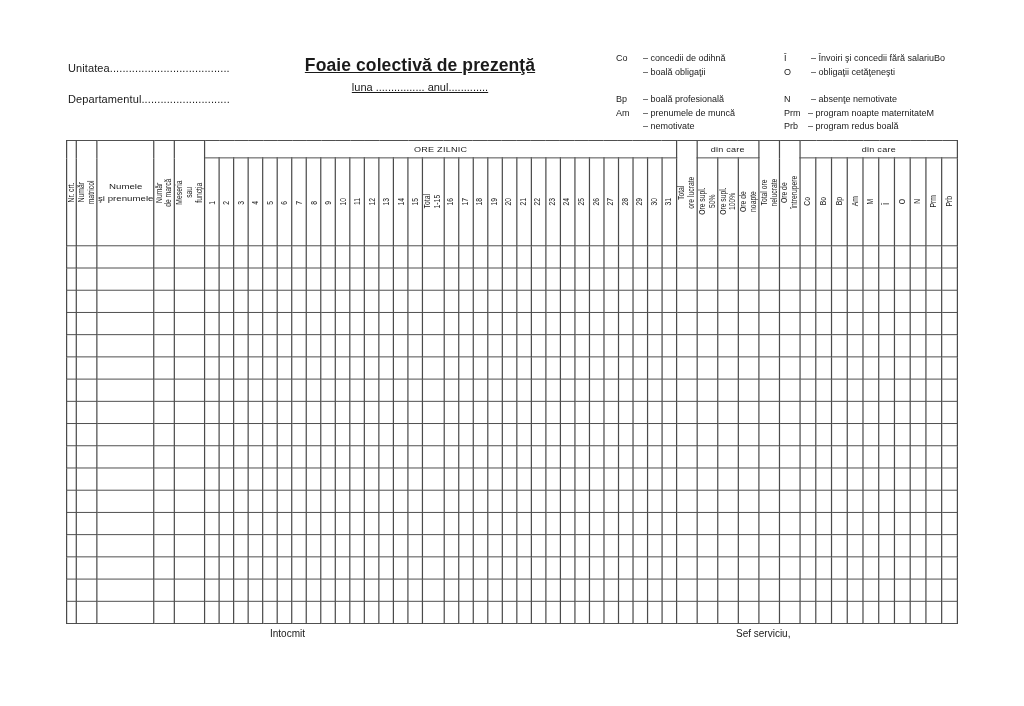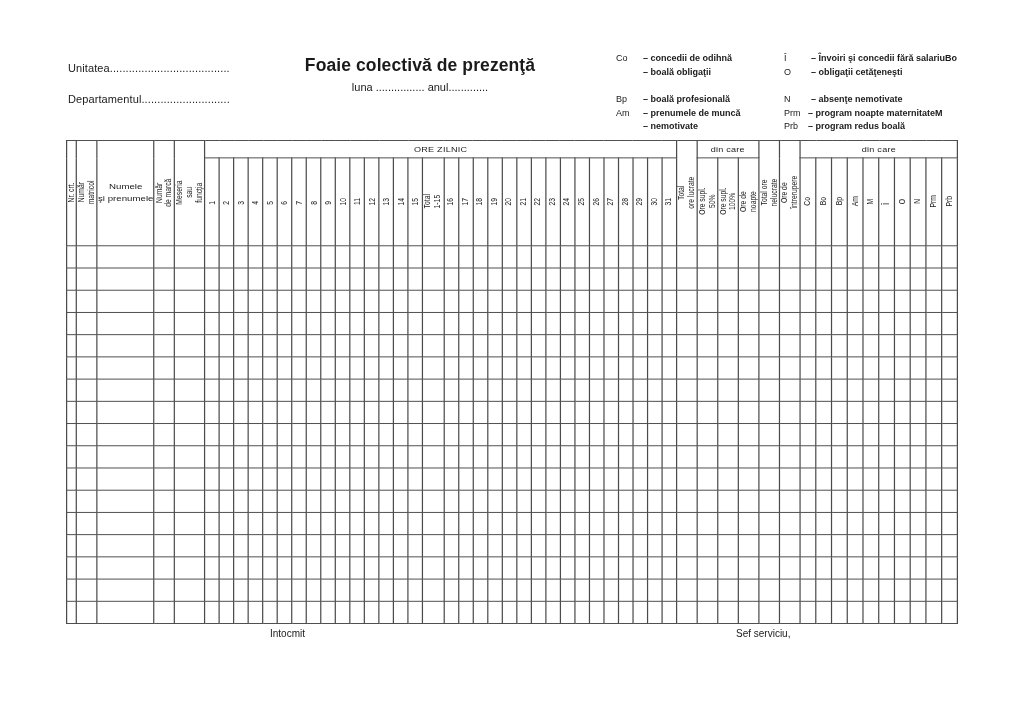--- a/index.html
+++ b/index.html
@@ -38,20 +38,21 @@
     font-size: 11px;
     letter-spacing: .1px;
     white-space: nowrap;
   }
   .title-block {
     position: absolute;
     left: 290px;
     top: 55px;
     width: 260px;
     text-align: center;
+    text-decoration: underline;
   }
   .title-main {
     font-size: 17.5px;
     font-weight: bold;
     letter-spacing: .1px;
     white-space: nowrap;
   }
   .title-sub {
     font-size: 11px;
     margin-top: 5px;
@@ -78,21 +79,21 @@
     height: 13.5px;
   }
   .legend-row .code {
     width: 27px;
     flex: 0 0 27px;
   }
   .legend-row.narrow .code {
     width: 24px;
     flex: 0 0 24px;
   }
-  .legend-row .desc { white-space: nowrap; font-weight: bold; }
+  .legend-row .desc { white-space: nowrap; }
   .legend-gap { height: 14px; }
 
   
   .sheet {
     position: absolute;
     left: 66px;
     top: 140px;
     border-collapse: collapse;
     table-layout: fixed;
     font-size: 7px;

